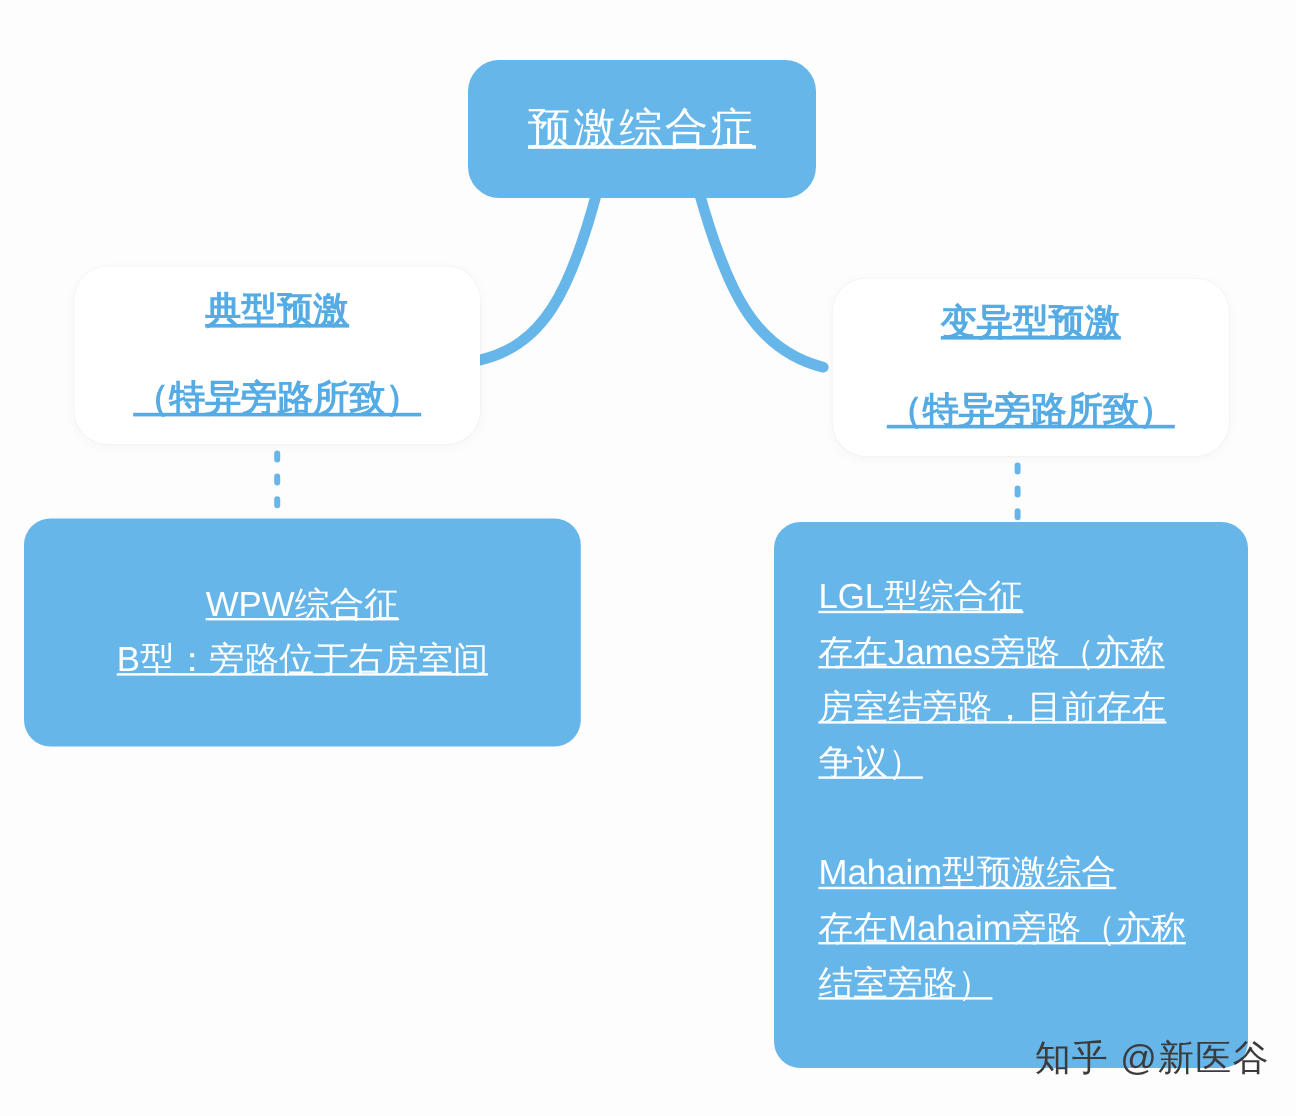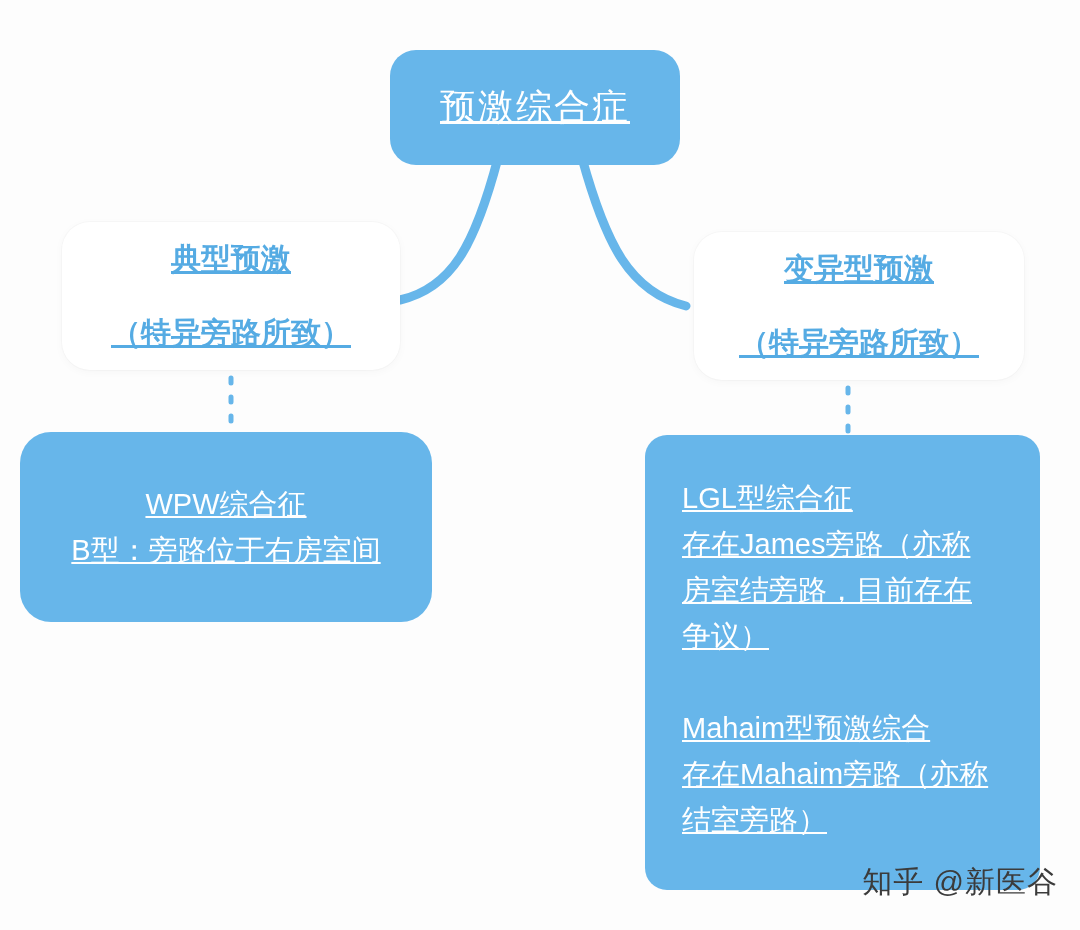--- a/index.html
+++ b/index.html
@@ -84,24 +84,23 @@
     font-size: 29px;
     line-height: 46px;
   }
   .detail-node .line {
     min-height: 46px;
     white-space: nowrap;
   }
   .detail-node-left {
     left: 20px;
     top: 432px;
-    width: 412px;
+    width: 464px;
     height: 190px;
     text-align: center;
-    border-radius: 31px;
   }
   .detail-node-right {
     left: 645px;
     top: 435px;
     width: 395px;
     height: 455px;
     align-items: flex-start;
     justify-content: flex-start;
     padding: 40px 20px 4px 37px;
     text-align: right;

